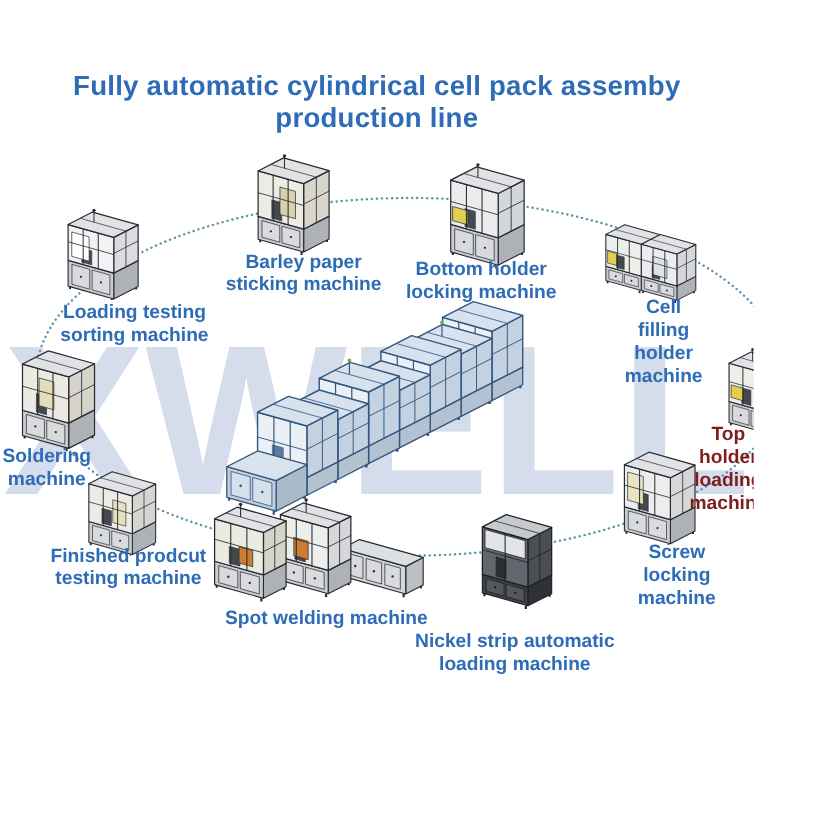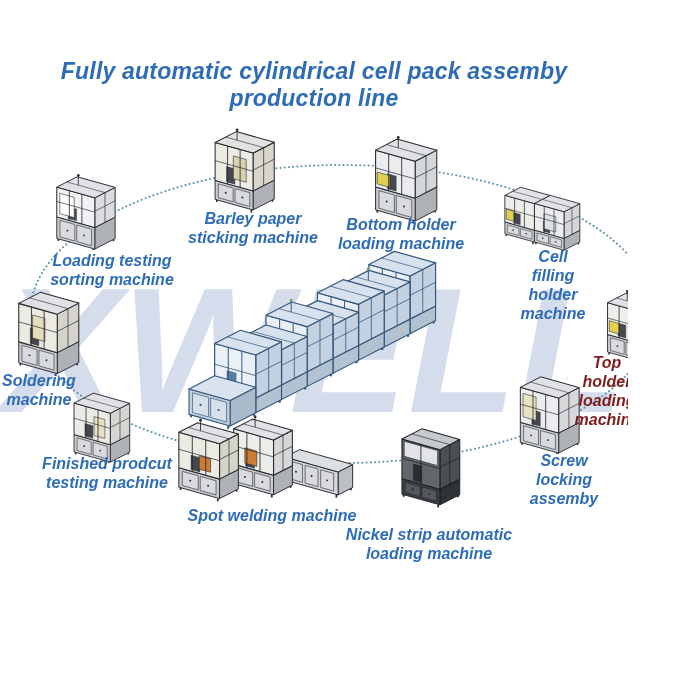--- a/index.html
+++ b/index.html
@@ -1,17 +1,17 @@
 <!DOCTYPE html>
 <html><head>
 <meta charset="utf-8">
 <style>
   *{margin:0;padding:0;box-sizing:border-box;}
   html,body{width:680px;height:680px;background:#fff;font-family:"Liberation Sans",sans-serif;}
-  .canvas{position:relative;width:628px;height:680px;background:#ffffff;overflow:hidden;font-style:italic;}
+  .canvas{position:relative;width:628px;height:680px;background:#ffffff;overflow:hidden;}
   .title{position:absolute;top:58px;left:0;width:100%;text-align:center;
          font-size:23px;font-weight:bold;letter-spacing:0.2px;color:#2e6cb6;}
   .watermark{position:absolute;top:262px;left:0;width:100%;text-align:center;
          font-size:178px;font-weight:bold;line-height:1;letter-spacing:0px;
          color:#d5ddec;z-index:0;user-select:none;}
   .flow{position:absolute;left:0;top:0;width:680px;height:680px;z-index:1;}
   .mimg{position:absolute;z-index:2;}
   .mimg svg{display:block;width:100%;height:100%;}
   .mlabel{position:absolute;z-index:3;transform:translateX(-50%);text-align:center;
          font-weight:bold;font-size:16px;line-height:1.18;color:#2e6cb6;white-space:pre-line;}
@@ -482,28 +482,28 @@
         <circle cx="19.8" cy="162.3" r="1.1" fill="#32567d"></circle>
         <polygon points="30.1,175.2 46.4,179.8 46.4,159.8 30.1,155.2" fill="#d6e0ea" stroke="#32567d" stroke-width="0.7" stroke-linejoin="round"></polygon>
         <circle cx="38.2" cy="167.5" r="1.1" fill="#32567d"></circle>
         <polygon points="8,146 50,157.8 76.2,144.3 34.2,132.6" fill="#d9e3ee" stroke="#32567d" stroke-width="1.1" stroke-linejoin="round"></polygon>
       </svg>
     </div>
 
   <div class="mlabel" style="left: 253px; top: 210px; color: rgb(46, 108, 182);">Barley paper
 sticking machine</div>
   <div class="mlabel" style="left: 401px; top: 216px; color: rgb(46, 108, 182);">Bottom holder
-loading machine</div>
+locking machine</div>
   <div class="mlabel" style="left: 553px; top: 248px; color: rgb(46, 108, 182);">Cell filling
 holder machine</div>
   <div class="mlabel" style="left: 112px; top: 252px; color: rgb(46, 108, 182);">Loading testing
 sorting machine</div>
   <div class="mlabel" style="left: 607px; top: 354px; color: #7f1d1d;">Top holder
 loading machine</div>
-  <div class="mlabel" style="left: 564px; top: 452px; color: rgb(46, 108, 182);">Screw locking assemby</div>
+  <div class="mlabel" style="left: 564px; top: 452px; color: rgb(46, 108, 182);">Screw locking machine</div>
   <div class="mlabel" style="left: 107px; top: 455px; color: rgb(46, 108, 182);">Finished prodcut
 testing machine</div>
   <div class="mlabel" style="left: 39px; top: 372px; color: rgb(46, 108, 182);">Soldering
 machine</div>
   <div class="mlabel" style="left: 272px; top: 507px; color: rgb(46, 108, 182);">Spot welding machine</div>
   <div class="mlabel" style="left: 429px; top: 497px; color: rgb(46, 108, 182); margin-top: 29px;">Nickel strip automatic
 loading machine</div>
 
 </div>
 

